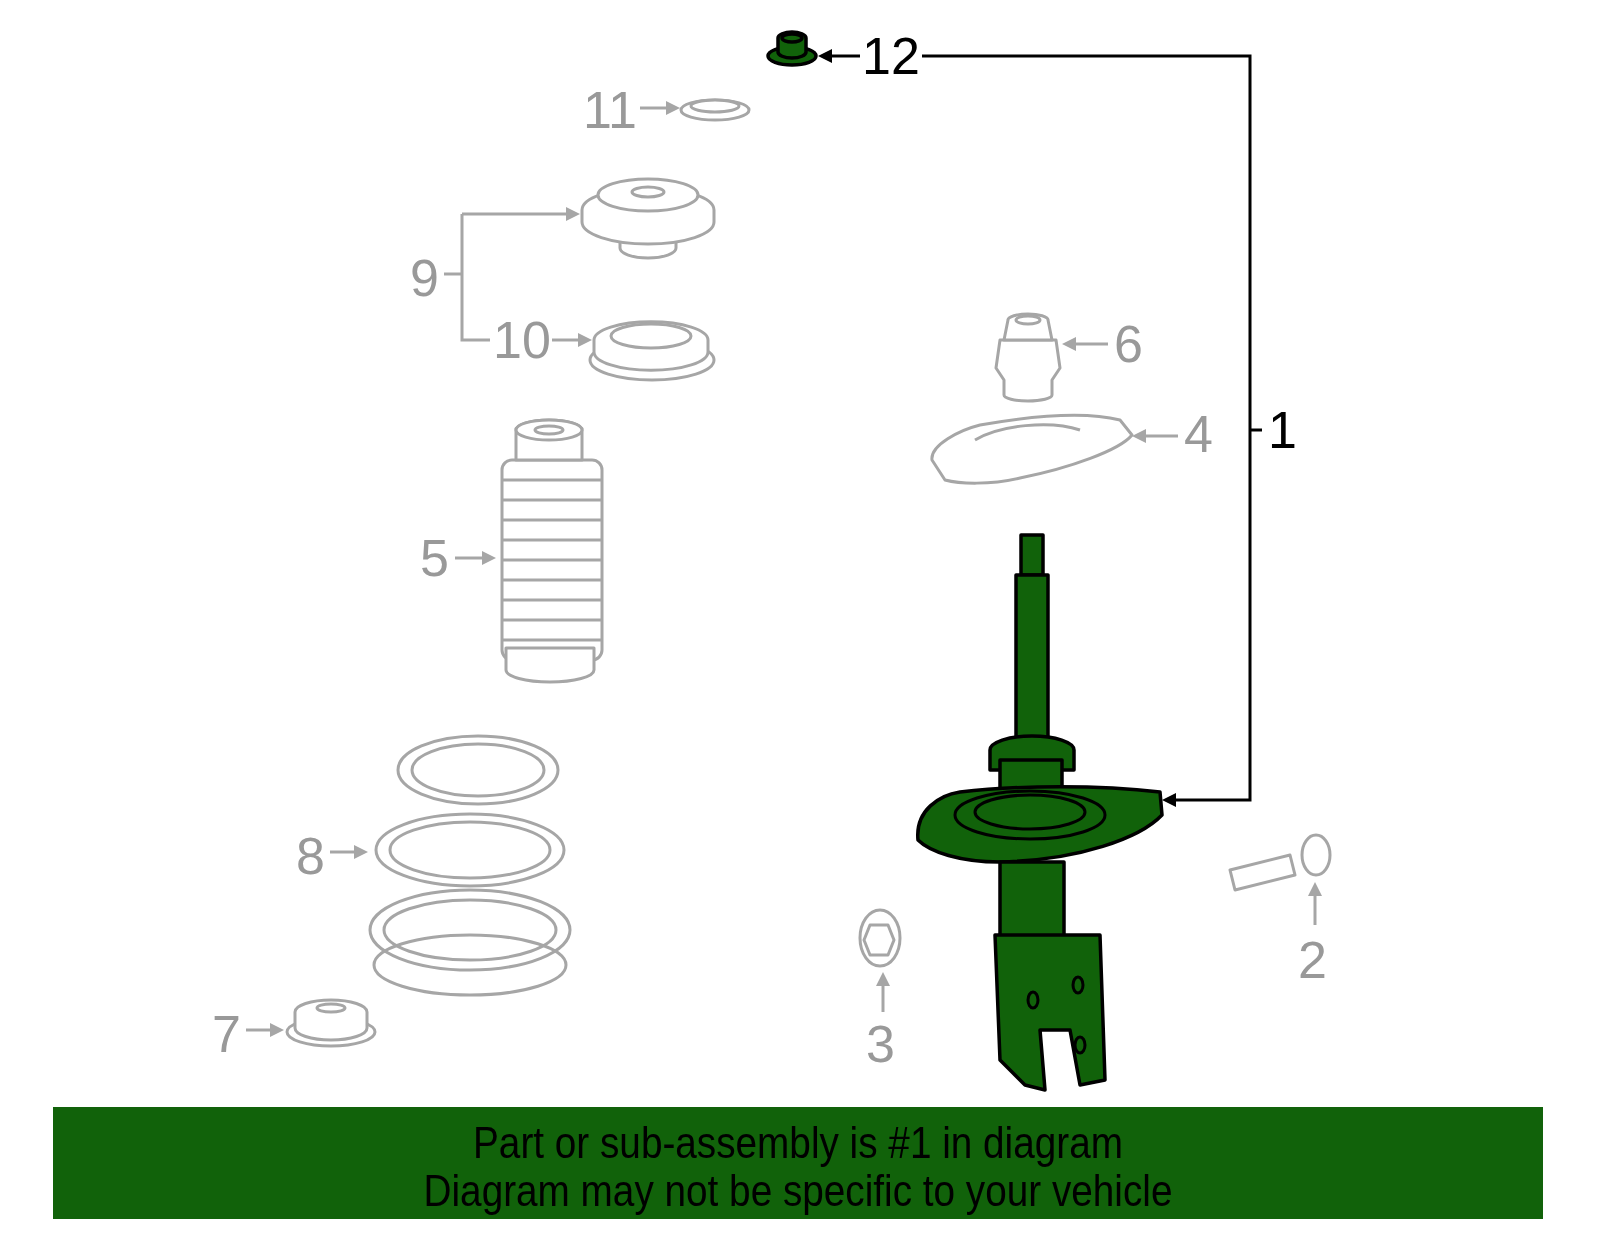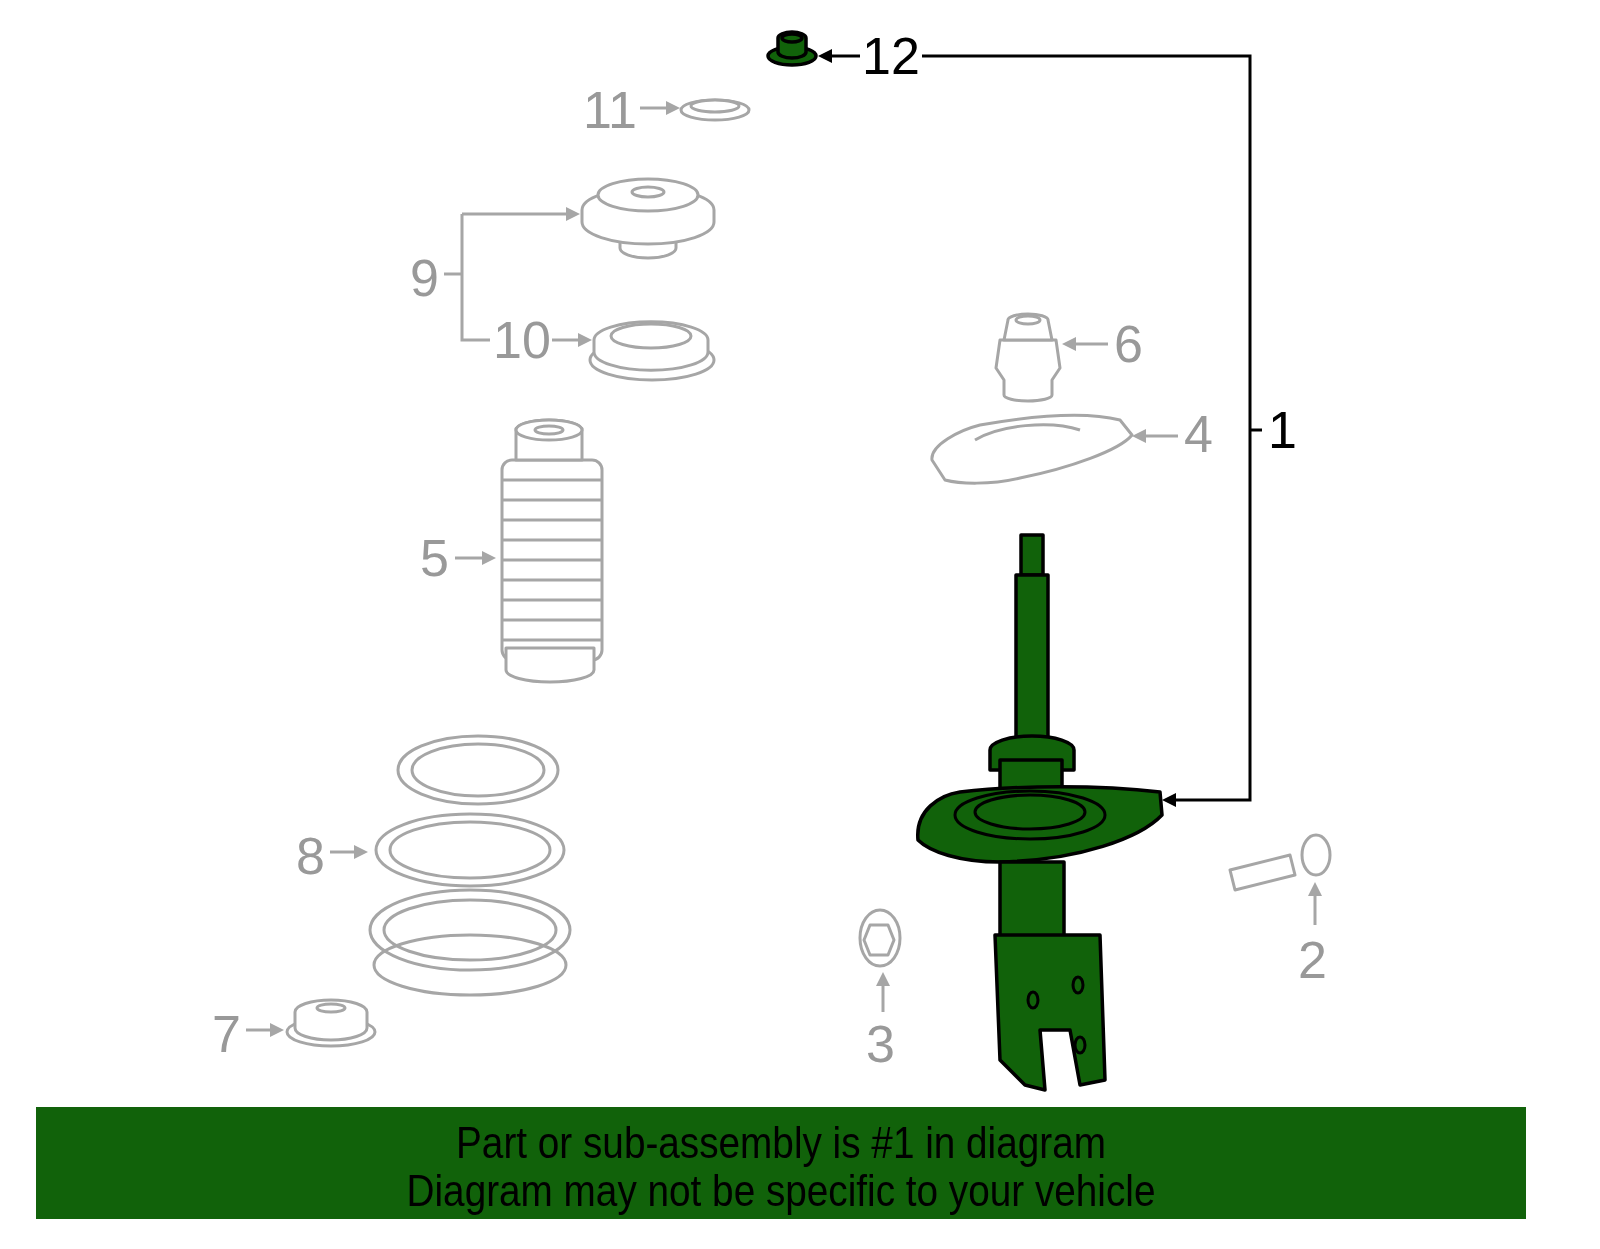--- a/index.html
+++ b/index.html
@@ -6,21 +6,21 @@
   body { width:1600px; height:1249px; position:relative; overflow:hidden; font-family:"Liberation Sans", sans-serif; }
   #diagram { position:absolute; left:0; top:0; width:1600px; height:1249px; }
   .lbl { font-family:"Liberation Sans", sans-serif; font-size:52px; }
   .lbl-gray { fill:#999999; }
   .lbl-black { fill:#000000; }
   .gp { fill:#ffffff; stroke:#a6a6a6; stroke-width:3; stroke-linejoin:round; }
   .gl { fill:none; stroke:#a6a6a6; stroke-width:3; }
   .ga { fill:#a6a6a6; }
   .kp { fill:#11620a; stroke:#000; stroke-width:3.5; stroke-linejoin:round; }
   .kl { fill:none; stroke:#000; stroke-width:3; }
-  #banner { position:absolute; left:36px; top:1107px; width:1490px; height:112px; background:#11620a; text-align:center; }
+  #banner { position:absolute; left:53px; top:1107px; width:1490px; height:112px; background:#11620a; text-align:center; }
   #banner .line { display:block; font-size:44px; line-height:48px; color:#000; font-family:"Liberation Sans", sans-serif; transform:scaleX(0.88); }
   #banner .l1 { margin-top:12px; }
 </style>
 </head>
 <body>
 
 <svg id="diagram" viewBox="0 0 1600 1249" xmlns="http://www.w3.org/2000/svg">
 
   <g>
     <ellipse class="kp" cx="792" cy="56" rx="24" ry="9"></ellipse>

